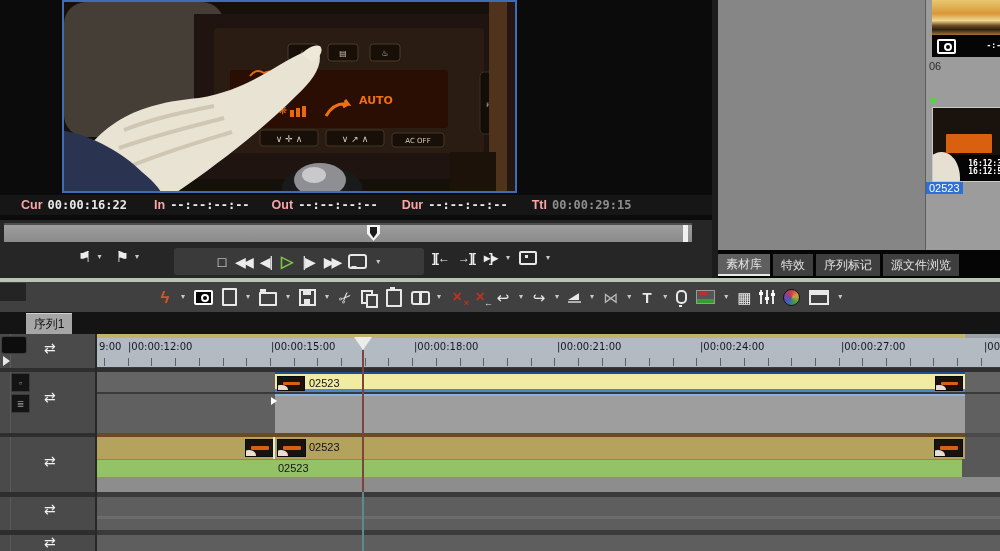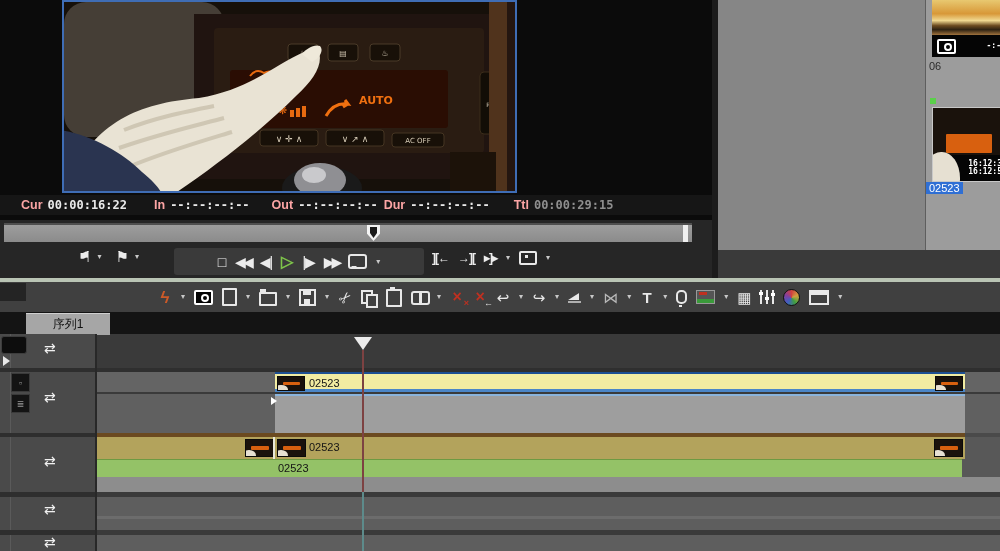--- a/index.html
+++ b/index.html
@@ -92,21 +92,21 @@
   .i-export::after{content:"";position:absolute;left:2px;top:1px;width:8px;height:3px;background:#c03020;}
   .i-mixer{width:14px;height:14px;background:repeating-linear-gradient(90deg,#e8e8e8 0 2px,transparent 2px 6px);position:relative;}
   .i-mixer::before{content:"";position:absolute;left:-1px;top:2px;width:4px;height:3px;background:#fff;box-shadow:6px 5px 0 #fff,12px 1px 0 #fff;}
   .i-color{width:15px;height:15px;border-radius:50%;border:1px solid #111;
            background:conic-gradient(#d04040,#d0a040,#40a040,#4060c0,#8040a0,#d04040);}
   .i-layout{width:16px;height:11px;border:2px solid #e8e8e8;position:relative;}
   .i-layout::before{content:"";position:absolute;left:0;top:0;width:100%;height:3px;background:#e8e8e8;}
   
   .seqtab-row{left:0;top:312px;width:1000px;height:22px;background:#141414;}
   .seq-tab{position:absolute;left:26px;top:1px;min-width:44px;height:21px;background:#a6a6a6;color:#111;
-           font-size:12px;display:flex;align-items:center;justify-content:center;border-top:1px solid #d0d0d0;padding:0 20px;}
+           font-size:12px;display:flex;align-items:center;justify-content:center;border-top:1px solid #d0d0d0;padding:0 1px;}
   
   .thead{left:0;top:334px;width:95px;height:217px;background:#4a4a4a;border-right:2px solid #282828;}
   .thead .vline{position:absolute;left:10px;top:0;width:1px;height:217px;background:#5a5a5a;}
   .hsep{position:absolute;left:0;width:95px;background:#2e2e2e;}
   .swap{position:absolute;font-size:14px;color:#f0f0f0;line-height:1;}
   .hbtn{position:absolute;background:#0d0d0d;border:1px solid #3d3d3d;border-radius:3px;}
   .hbox{position:absolute;width:17px;height:17px;background:#141414;border:1px solid #3a3a3a;color:#9a9a9a;
         font-size:9px;display:flex;align-items:center;justify-content:center;}
   .ptri{position:absolute;left:3px;top:356px;width:0;height:0;border:5px solid transparent;border-left:7px solid #e8e8e8;}
   .ruler{left:97px;top:334px;width:903px;height:33px;background:#b2bac2;overflow:hidden;}
@@ -184,21 +184,21 @@
     </svg>
   </div>
 
   <div class="abs tc-bar">
     <span class="lab" style="margin-left:21px">Cur</span>
     <span class="val" style="margin-left:5px">00:00:16:22</span>
     <span class="lab" style="margin-left:27px">In</span>
     <span class="val" style="margin-left:5px">--:--:--:--</span>
     <span class="lab" style="margin-left:22px">Out</span>
     <span class="val" style="margin-left:5px">--:--:--:--</span>
-    <span class="lab" style="margin-left:6px">Dur</span>
+    <span class="lab" style="margin-left:24px">Dur</span>
     <span class="val" style="margin-left:5px">--:--:--:--</span>
     <span class="lab" style="margin-left:24px">Ttl</span>
     <span class="val dim" style="margin-left:5px">00:00:29:15</span>
   </div>
 
   <div class="abs seek-row">
     <div class="seek-bar">
       <div class="seek-marker">
           <div class="seek-marker-inner"></div>
         </div>
@@ -249,20 +249,26 @@
     <div class="thumb mini-frame" style="left:6px;top:107px;width:70px;height:73px;border:1px solid #c8c8c8;">
       <div class="thumb-strip" style="height:26px;">
         <div class="film-icon"></div>
         <div class="tc-small">
           <div>16:12:3</div>
           <div>16:12:5</div>
         </div>
       </div>
     </div>
     <div class="abs asset-label-sel" style="left:0;top:182px;">02523</div>
+  </div>
+  <div class="abs bin-tabs">
+    <div class="bin-tab active">素材库</div>
+    <div class="bin-tab">特效</div>
+    <div class="bin-tab">序列标记</div>
+    <div class="bin-tab">源文件浏览</div>
   </div>
 
   <div class="abs green-line"></div>
   <div class="abs toolbar">
     <div class="abs toolbar-dark" style="top:1px;"></div>
     <div class="tb-icons">
       <span class="ic flash">ϟ</span>
       <span class="caret">▾</span>
       <span class="cam-icon" style="margin-left:0"></span>
       <span class="i-doc"></span>
@@ -313,20 +319,33 @@
     <div class="hbox" style="left:11px;top:60px;">≣</div>
     <span class="swap" style="left:44px;top:56px;">⇄</span>
     <div class="hsep" style="top:99px;height:4px;"></div>
     <span class="swap" style="left:44px;top:120px;">⇄</span>
     <div class="hsep" style="top:158px;height:5px;"></div>
     <span class="swap" style="left:44px;top:168px;">⇄</span>
     <div class="hsep" style="top:196px;height:5px;"></div>
     <span class="swap" style="left:44px;top:201px;">⇄</span>
   </div>
 
+  <div class="abs ruler">
+    <div class="ruler-inout"></div>
+    <div class="ruler-inout-rest"></div>
+    <span class="rlabel" style="left:2px">9:00</span>
+    <span class="rlabel" style="left:31px">|00:00:12:00</span>
+    <span class="rlabel" style="left:174px">|00:00:15:00</span>
+    <span class="rlabel" style="left:317px">|00:00:18:00</span>
+    <span class="rlabel" style="left:460px">|00:00:21:00</span>
+    <span class="rlabel" style="left:603px">|00:00:24:00</span>
+    <span class="rlabel" style="left:744px">|00:00:27:00</span>
+    <span class="rlabel" style="left:887px">|00</span>
+    <div class="rticks"></div>
+  </div>
 
   <div class="trow" style="top:368px;height:4px;background:#2f2f2f;"></div>
 
   <div class="trow" style="top:372px;height:20px;background:#646464;">
     <div style="position:absolute;left:178px;top:0;width:690px;height:20px;background:#f2eca2;border-top:2px solid #1d4f93;border-bottom:3px solid #4a86c8;box-sizing:border-box;">
       <div class="thumb-clip mini-frame" style="left:2px;top:2px;width:26px;height:13px;"></div>
       <span class="clip-label" style="left:34px;top:4px;">02523</span>
       <div class="thumb-clip mini-frame" style="right:2px;top:2px;width:26px;height:13px;"></div>
     </div>
   </div>

